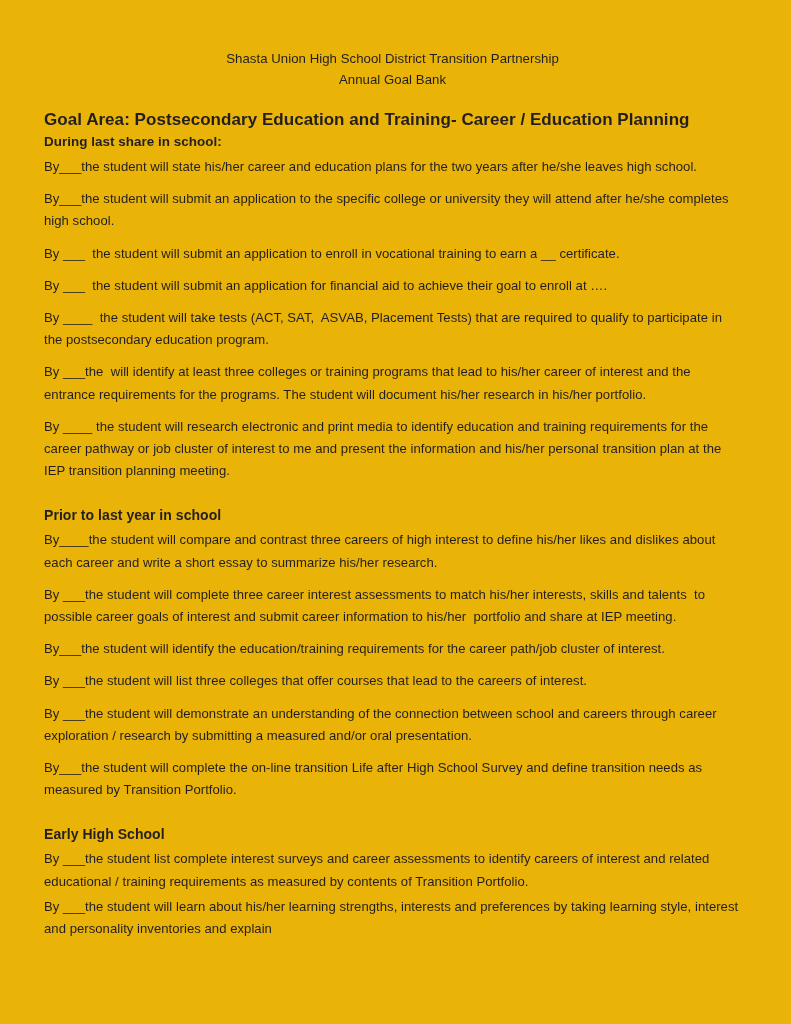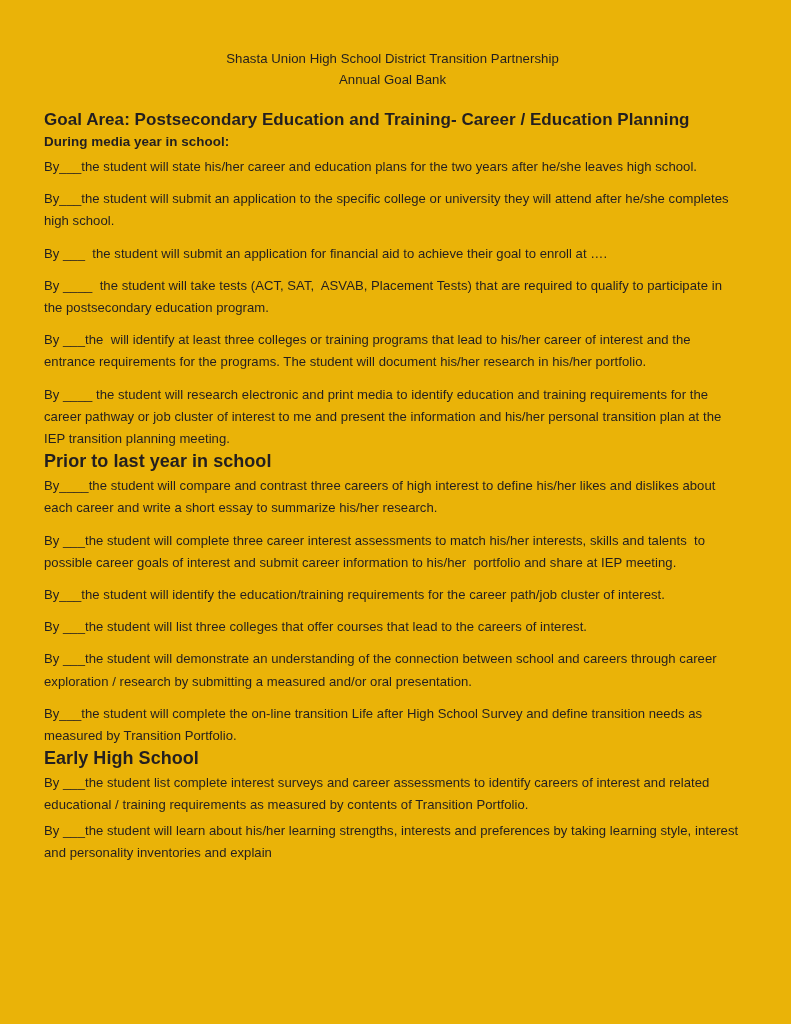--- a/index.html
+++ b/index.html
@@ -38,23 +38,24 @@
   }
   .goal-area { margin-top: 19px; }
   .subheading {
     font-weight: bold;
     font-size: 13.4px;
     line-height: 22px;
     letter-spacing: 0.05px;
   }
   .section-heading {
     font-weight: bold;
-    font-size: 18px;
+    font-size: 14px;
     line-height: 22px;
     letter-spacing: 0.05px;
+    margin-top: 22px;
   }
   .goal {
     font-size: 13.1px;
     line-height: 22.2px;
     letter-spacing: 0.04px;
     margin-top: 10px;
     max-width: 697px;
     white-space: pre-wrap;
   }
   .goal.tight { margin-top: 3px; }
@@ -65,23 +66,24 @@
 <div class="page">
 
   <div class="doc-title title-line-1">Shasta Union High School District Transition Partnership</div>
   <div class="doc-title title-line-2">Annual Goal Bank</div>
 
   <div class="heading goal-area">Goal Area:  Postsecondary Education and Training- Career / Education Planning</div>
 
   <div>
 
     <div>
-      <div class="subheading" style="margin-top:0;">During media year in school:</div>
+      <div class="subheading" style="margin-top:0;">During last share in school:</div>
       <div class="goal tight">By___the student will state his/her career and education plans for the two years after he/she leaves high school.</div>
       <div class="goal">By___the student will submit an application to the specific college or university they will attend after he/she completes high school.</div>
+      <div class="goal">By ___  the student will submit an application to enroll in vocational training to earn a __ certificate.</div>
       <div class="goal">By ___  the student will submit an application for financial aid to achieve their goal to enroll at ….</div>
       <div class="goal">By ____  the student will take tests (ACT, SAT,  ASVAB, Placement Tests) that are required to qualify to participate in the postsecondary education program.</div>
       <div class="goal">By ___the  will identify at least three colleges or training programs that lead to his/her career of interest and the entrance requirements for the programs. The student will document his/her research in his/her portfolio.</div>
       <div class="goal">By ____ the student will research electronic and print media to identify education and training requirements for the career pathway or job cluster of interest to me and present the information and his/her personal transition plan at the IEP transition planning meeting.</div>
     </div>
 
     <div>
       <div class="section-heading">Prior to last year in school</div>
       <div class="goal tight">By____the student will compare and contrast three careers of high interest to define his/her likes and dislikes about each career and write a short essay to summarize his/her research.</div>
       <div class="goal">By ___the student will complete three career interest assessments to match his/her interests, skills and talents  to possible career goals of interest and submit career information to his/her  portfolio and share at IEP meeting.</div>

